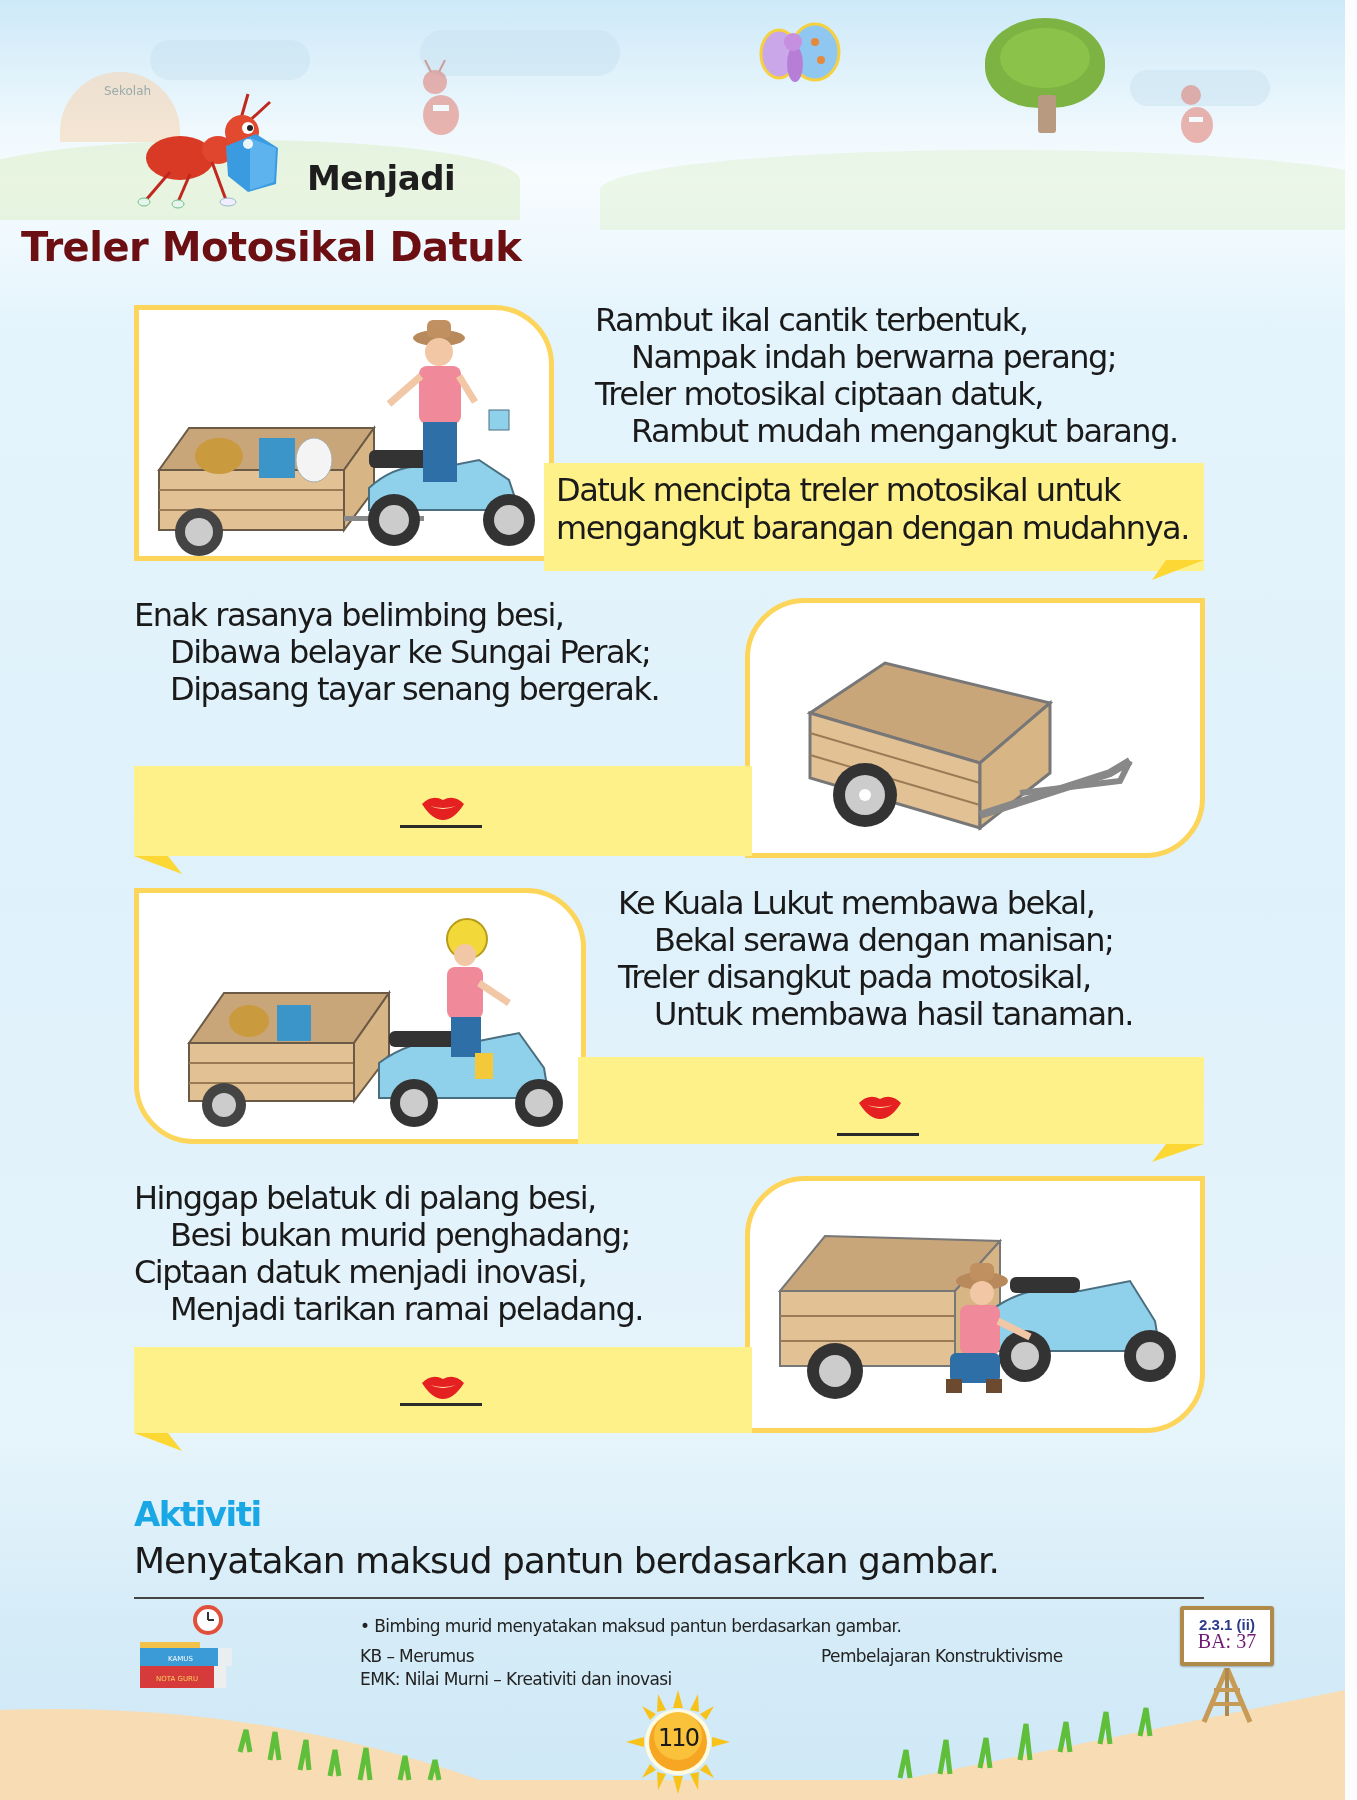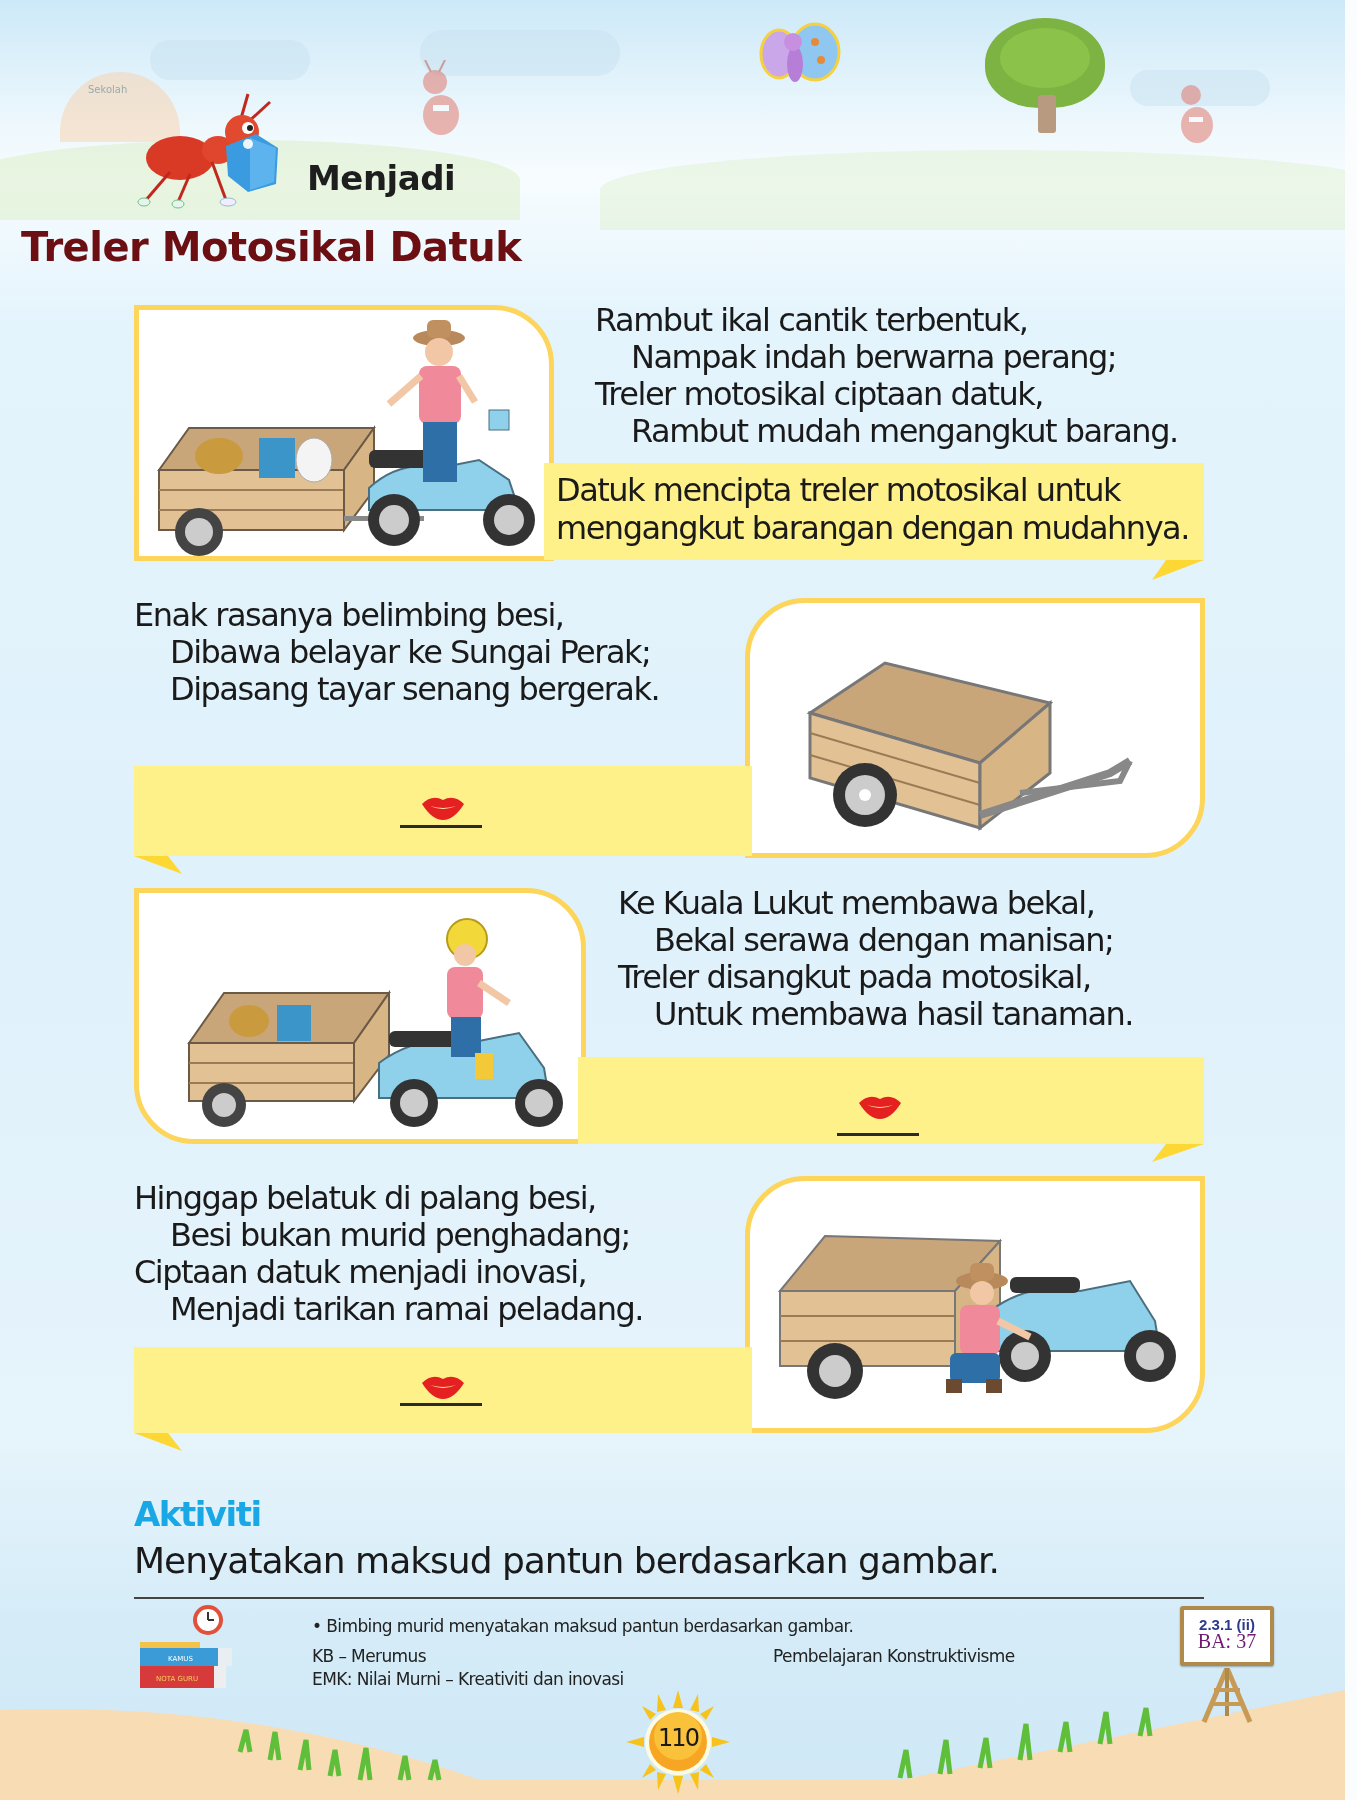--- a/index.html
+++ b/index.html
@@ -14,21 +14,21 @@
     overflow: hidden;
     background: linear-gradient(180deg, #cde9f8 0%, #eef8fd 7%, #f7fcff 10%, #e4f4fc 18%, #dff1fb 50%, #e6f4fb 80%, #d5ecf8 90%, #cfe8f6 100%);
   }
   .right-strip { position: absolute; left: 1345px; top: 0; width: 12px; height: 1800px; background: #fbfcfe; }
 
   
   .hill { position: absolute; border-radius: 50% 50% 0 0; }
   .hill-1 { left: -40px; top: 140px; width: 560px; height: 80px; background: rgba(205, 232, 170, 0.35); }
   .hill-2 { left: 600px; top: 150px; width: 800px; height: 80px; background: rgba(210, 236, 180, 0.30); }
   .school { position: absolute; left: 60px; top: 72px; width: 120px; height: 70px; border-radius: 60px 60px 0 0; background: rgba(250, 205, 160, 0.45); }
-  .school-sign { position: absolute; left: 88px; top: 84px; font-size: 10px; color: #9aa; text-align: right; }
+  .school-sign { position: absolute; left: 104px; top: 84px; font-size: 12px; color: #9aa; text-align: right; }
   .cloud { position: absolute; background: rgba(200, 225, 240, 0.5); border-radius: 40px; }
   .tree-top { position: absolute; left: 985px; top: 18px; width: 120px; height: 90px; border-radius: 50% 50% 45% 45%; background: #7cb342; }
   .tree-top2 { position: absolute; left: 1000px; top: 28px; width: 90px; height: 60px; border-radius: 50%; background: #8bc34a; }
   .tree-trunk { position: absolute; left: 1038px; top: 95px; width: 18px; height: 38px; background: #b89a80; border-radius: 3px; }
   .butterfly { position: absolute; left: 755px; top: 20px; width: 90px; height: 80px; }
   .bg-ant { position: absolute; opacity: 0.45; }
   .ant-main { position: absolute; left: 130px; top: 92px; width: 160px; height: 120px; }
 
   .heading-membaca { position: absolute; left: 307px; top: 158px; font-size: 34px; font-weight: bold; color: #1e1e1e; font-family: "DejaVu Sans", sans-serif; letter-spacing: -0.5px; }
   .title { position: absolute; left: 16px; width: 1357px; text-align: left; top: 224px; padding-left: 0; font-size: 40px; font-weight: bold; color: #6b0f12; letter-spacing: -0.5px; }
@@ -43,21 +43,21 @@
   .tail { position: absolute; width: 0; height: 0; }
   .banner-text { position: absolute; left: 12px; top: 8px; font-size: 32px; line-height: 38px; color: #1a1a1a; letter-spacing: -1.5px; white-space: nowrap; }
 
   .lips { position: absolute; width: 46px; height: 26px; }
   .answer-line { position: absolute; height: 3px; background: #2a2a2a; width: 82px; }
 
   .aktiviti { position: absolute; left: 134px; top: 1494px; font-size: 34px; font-weight: bold; color: #1aa7e6; letter-spacing: -1.5px; }
   .instruction { position: absolute; left: 134px; top: 1540px; font-size: 36px; color: #1a1a1a; letter-spacing: -1px; }
   .rule { position: absolute; left: 134px; top: 1597px; width: 1070px; height: 2px; background: #444; }
 
-  .footer-text { position: absolute; font-size: 17px; color: #222; letter-spacing: -0.6px; white-space: nowrap; }
+  .footer-text { position: absolute; font-size: 17px; color: #222; letter-spacing: -0.6px; white-space: nowrap; margin-left: 48px; }
 
   .easel-board { position: absolute; left: 1180px; top: 1606px; width: 94px; height: 60px; background: #fff; border: 4px solid #b08a4a; border-radius: 3px; text-align: center; box-shadow: 0 1px 2px rgba(0,0,0,0.3); }
   .easel-code { display: block; font-family: "Liberation Sans", sans-serif; font-size: 15px; font-weight: bold; color: #2b3a8c; margin-top: 7px; line-height: 16px; }
   .easel-ba { display: block; font-family: Liberation Serif, serif; font-size: 20px; color: #701a75; line-height: 16px; }
 
   .sand { position: absolute; left: 0; top: 1690px; width: 1345px; height: 110px; }
   .sun { position: absolute; left: 626px; top: 1690px; width: 104px; height: 104px; }
   .page-num { position: absolute; left: 642px; top: 1724px; width: 72px; text-align: center; font-size: 24px; color: #1a1a1a; letter-spacing: -2px; }
 </style>
 </head>
@@ -151,21 +151,21 @@
       <line x1="282" y1="66" x2="250" y2="94" stroke="#f2c7a6" stroke-width="7"></line>
       <line x1="320" y1="66" x2="336" y2="92" stroke="#f2c7a6" stroke-width="7"></line>
     </svg>
   </div>
   <div class="poem" style="left:595px;top:302px;">
     <span class="line">Rambut ikal cantik terbentuk,</span>
     <span class="line indent">Nampak indah berwarna perang;</span>
     <span class="line">Treler motosikal ciptaan datuk,</span>
     <span class="line indent">Rambut mudah mengangkut barang.</span>
   </div>
-  <div class="banner" style="left:544px;top:463px;width:660px;height:97px;">
+  <div class="banner" style="left:544px;top:463px;width:660px;height:108px;">
     <div class="banner-text" style="left:12px;top:8px;">
       <span style="display:block;">Datuk mencipta treler motosikal untuk</span>
       <span style="display:block;">mengangkut barangan dengan mudahnya.</span>
     </div>
   </div>
   <svg class="tail" style="left:1152px;top:560px;width:52px;height:20px;" viewBox="0 0 52 20">
       <polygon points="14,0 52,0 0,20" fill="#fdd835"></polygon>
     </svg>
 
   <div class="poem" style="left:134px;top:597px;">

